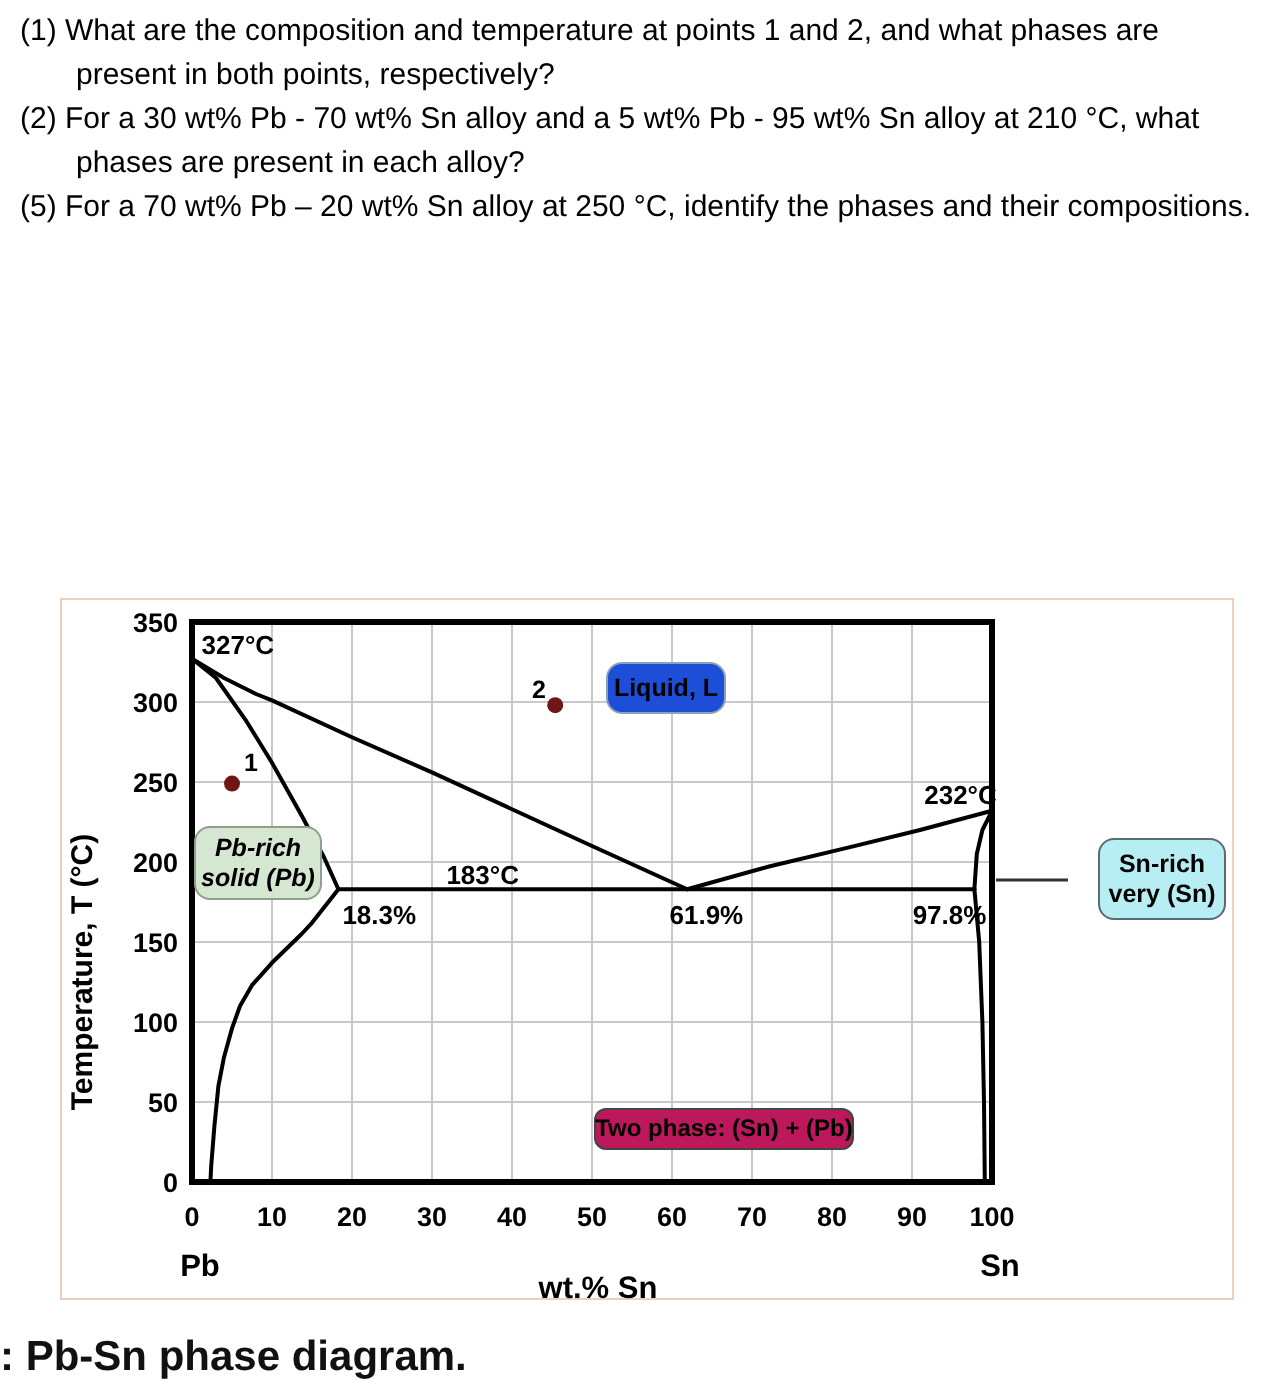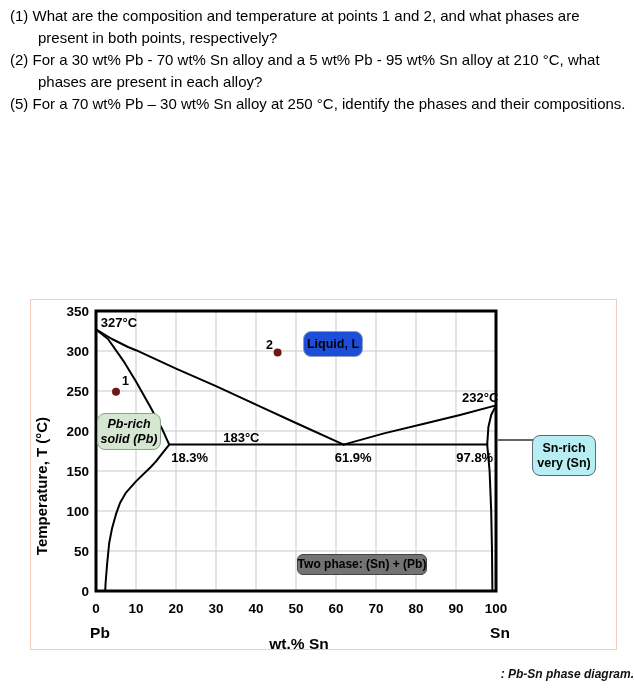--- a/index.html
+++ b/index.html
@@ -29,33 +29,33 @@
     font-weight:bold;font-size:15px;white-space:nowrap;
   }
   
   .region-box{
     position:absolute;display:flex;flex-direction:column;align-items:center;justify-content:center;
     border-radius:8px;font-weight:bold;font-size:12.5px;line-height:15px;text-align:center;
     box-sizing:border-box;white-space:nowrap;
   }
   #box-liquid{left:272px;top:31px;width:60px;height:26px;border:1.5px solid #8fa0bc;}
   #box-pb{left:66px;top:113px;width:64px;height:37px;border:1.5px solid #8da08c;}
-  #box-sn{left:501px;top:119px;width:64px;height:41px;border:1.5px solid #5a6b74;margin-top:16px;}
+  #box-sn{left:518px;top:119px;width:64px;height:41px;border:1.5px solid #5a6b74;}
   #box-two{left:266px;top:254px;width:130px;height:21px;border:1.5px solid #444;border-radius:6px;font-size:12px;}
   
-  .caption{position:absolute;left:0;top:667px;width:634px;text-align:right;
-    font-weight:bold;font-size:12px;color:#111;font-style:italic;}
+  .caption{position:absolute;left:0;top:667px;width:634px;text-align:left;
+    font-weight:bold;font-size:21px;color:#111;}
 </style>
 </head>
 <body>
 
 <div class="text-block">
   <div class="q">(1) What are the composition and temperature at points 1 and 2, and what phases are present in both points, respectively?</div>
   <div class="q">(2) For a 30 wt% Pb - 70 wt% Sn alloy and a 5 wt% Pb - 95 wt% Sn alloy at 210 °C, what phases are present in each alloy?</div>
-  <div class="q">(5) For a 70 wt% Pb – 30 wt% Sn alloy at 250 °C, identify the phases and their compositions.</div>
+  <div class="q">(5) For a 70 wt% Pb – 20 wt% Sn alloy at 250 °C, identify the phases and their compositions.</div>
 </div>
 
 <div class="figure">
   <svg id="pd-svg" width="587" height="351" viewBox="0 0 587 351">
       <line x1="105" y1="11" x2="105" y2="291" stroke="#c9c9c9" stroke-width="1"></line>
       <line x1="145" y1="11" x2="145" y2="291" stroke="#c9c9c9" stroke-width="1"></line>
       <line x1="185" y1="11" x2="185" y2="291" stroke="#c9c9c9" stroke-width="1"></line>
       <line x1="225" y1="11" x2="225" y2="291" stroke="#c9c9c9" stroke-width="1"></line>
       <line x1="265" y1="11" x2="265" y2="291" stroke="#c9c9c9" stroke-width="1"></line>
       <line x1="305" y1="11" x2="305" y2="291" stroke="#c9c9c9" stroke-width="1"></line>
@@ -120,18 +120,18 @@
   <div class="region-box" id="box-pb" style="background: rgb(213, 230, 209); font-style: italic;">
     <span>Pb-rich</span>
     <span>solid (Pb)</span>
   </div>
 
   <div class="region-box" id="box-sn" style="background: rgb(182, 238, 243);">
     <span>Sn-rich</span>
     <span>very (Sn)</span>
   </div>
 
-  <div class="region-box" id="box-two" style="background: #737373;">
+  <div class="region-box" id="box-two" style="background: #be185d;">
     <span>Two phase: (Sn) + (Pb)</span>
   </div>
 </div>
 
 <div class="caption">: Pb-Sn phase diagram.</div>
 
 </body></html>

